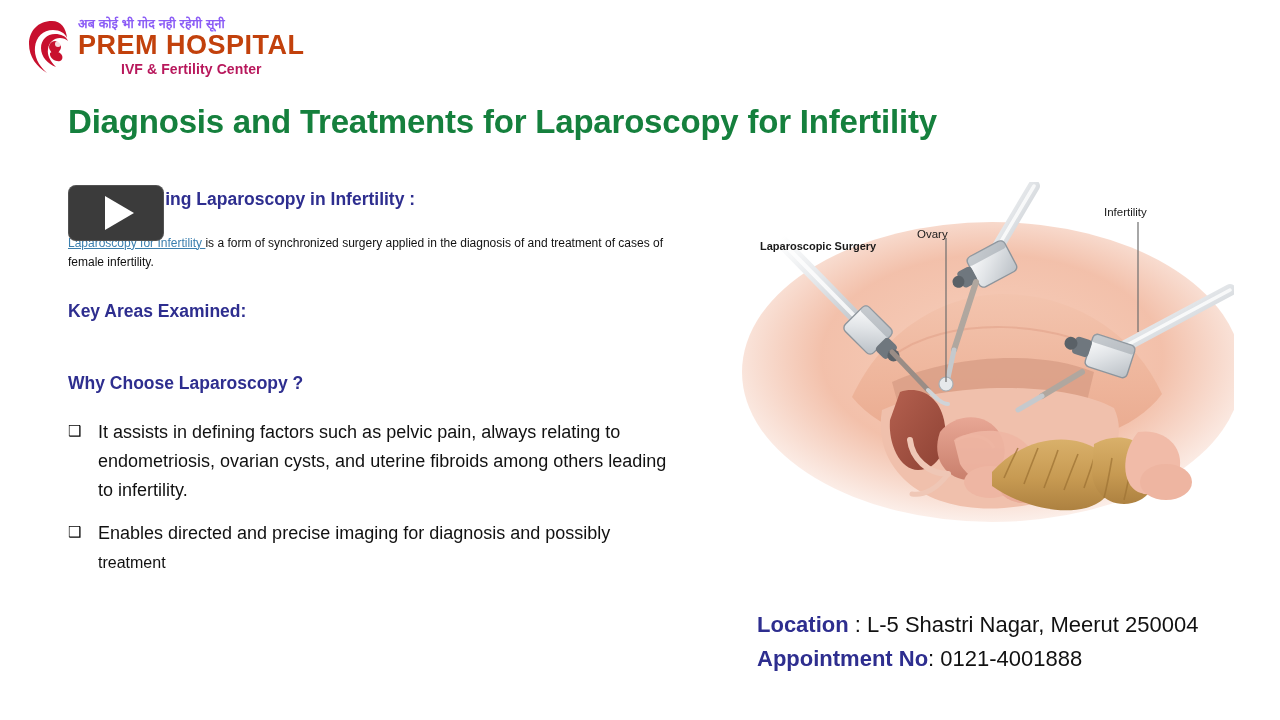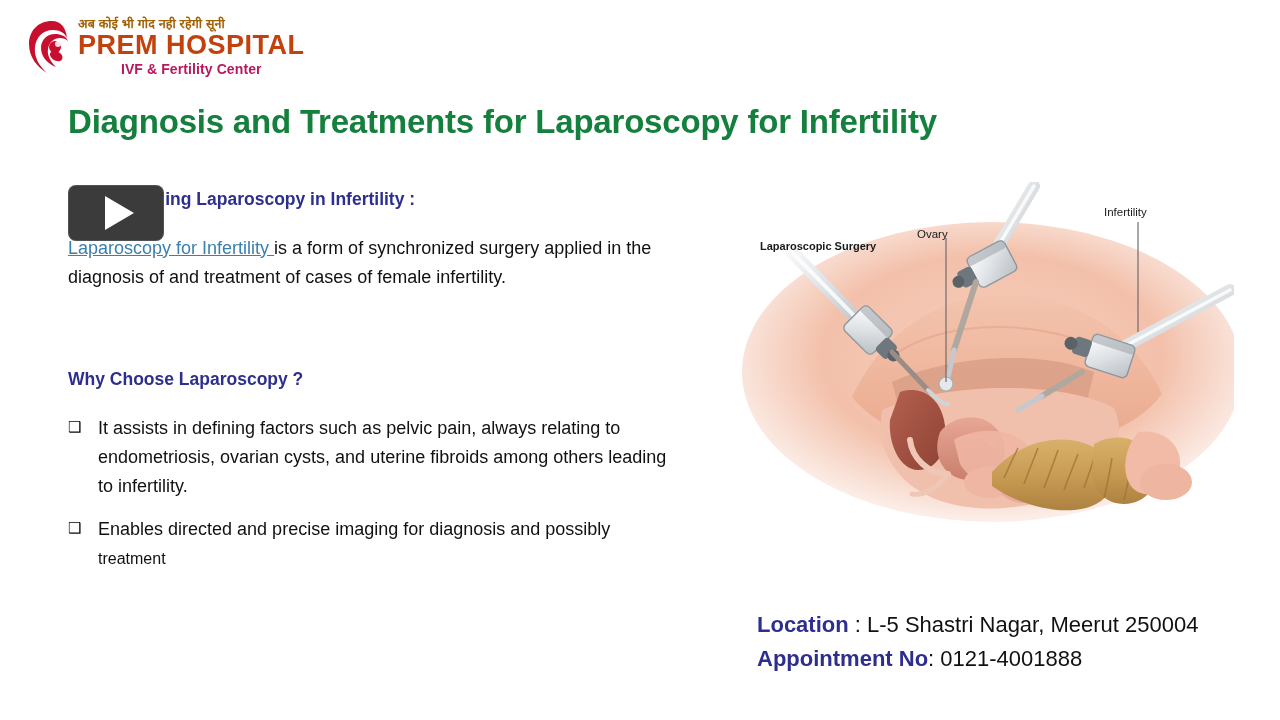--- a/index.html
+++ b/index.html
@@ -42,21 +42,21 @@
   .logo-text {
     margin-left: 4px;
     display: flex;
     flex-direction: column;
     justify-content: center;
     line-height: 1;
   }
   .logo-hindi {
     font-size: 12.5px;
     font-weight: bold;
-    color: #a16207;
+    color: #8b5cf6;
     letter-spacing: 0.2px;
     margin-bottom: 2px;
     white-space: nowrap;
   }
   .logo-name {
     font-size: 27px;
     font-weight: bold;
     color: #c2410c;
     letter-spacing: 0.5px;
     line-height: 1.02;
@@ -91,21 +91,21 @@
     top: 188px;
     width: 600px;
   }
   .sec-head {
     font-size: 17.5px;
     font-weight: bold;
     color: #2e2e8f;
     line-height: 1.35;
   }
   .body-text {
-    font-size: 18px;
+    font-size: 12px;
     color: #111111;
     line-height: 1.62;
   }
   .inline-link {
     color: #3b7fae;
     text-decoration: underline;
   }
   .gap-s { height: 14px; }
   .gap-m { height: 22px; }
   .gap-l { height: 27px; }
@@ -218,20 +218,21 @@
     <div class="sec-head">Understanding Laparoscopy in Infertility :</div>
 
     <div class="gap-m"></div>
 
     <div class="body-text">
       <a class="inline-link" href="#">Laparoscopy for Infertility </a><span>is a form of synchronized surgery applied in the diagnosis of and treatment of cases of female infertility.</span>
     </div>
 
     <div class="gap-l"></div>
 
+    <div class="sec-head">Key Areas Examined:</div>
 
     <div class="gap-m"></div>
 
 
     <div class="gap-l"></div>
 
     <div class="sec-head">Why Choose Laparoscopy ?</div>
 
     <div class="gap-m"></div>
 

